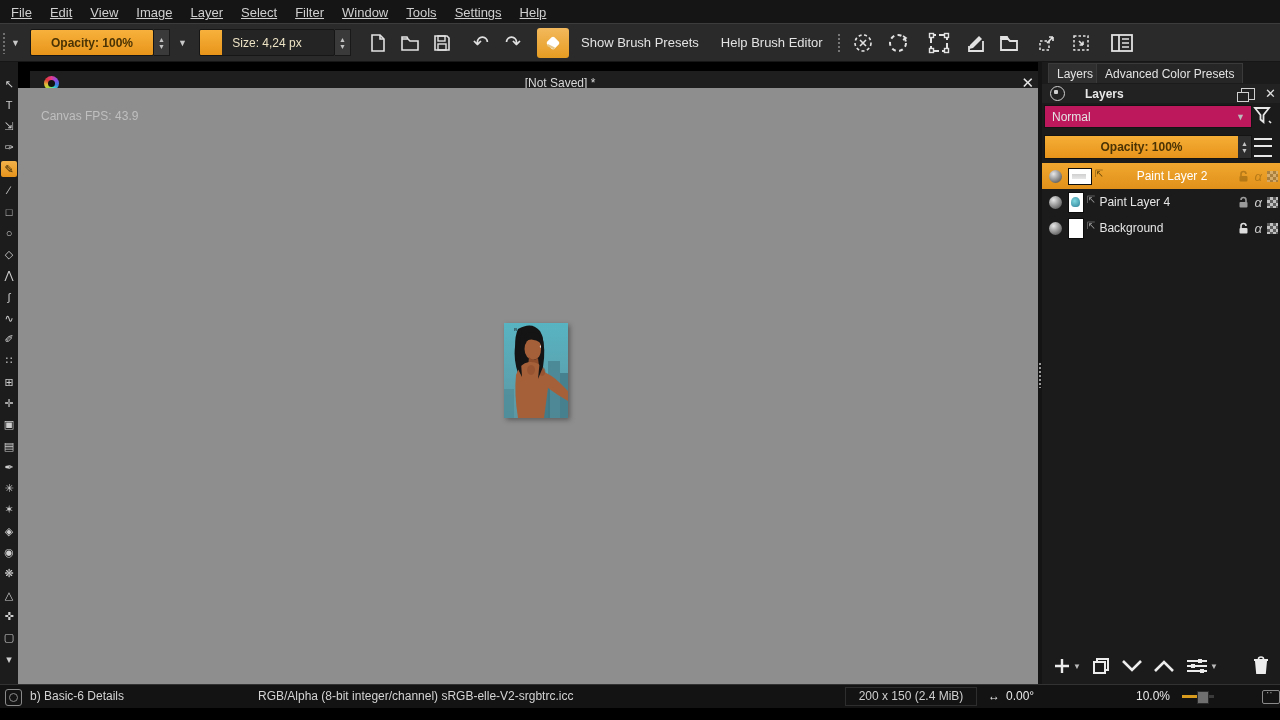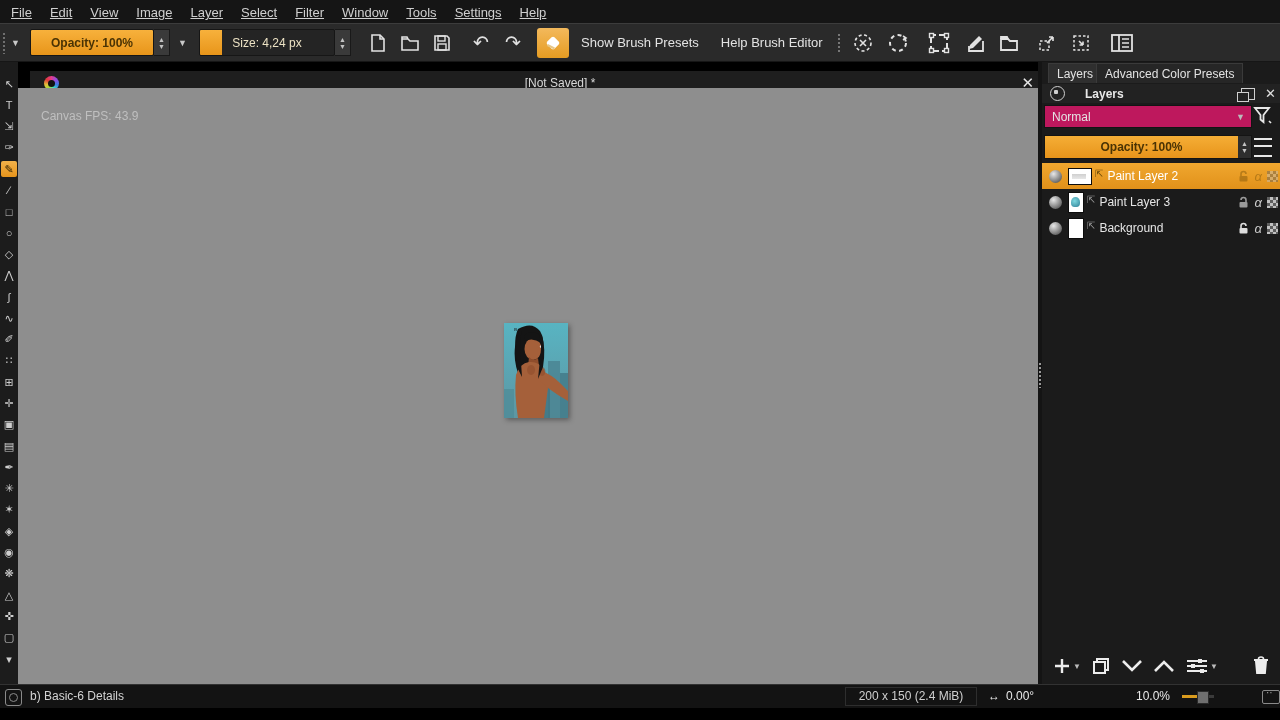--- a/index.html
+++ b/index.html
@@ -81,21 +81,21 @@
   .thumb{background:#fff;border:1px solid #0c0c0c;margin-right:3px;position:relative;}
   .thumb.wide{width:22px;height:15px;}
   .thumb.tall{width:14px;height:19px;}
   .thumb .blob{position:absolute;left:2px;top:4px;width:9px;height:10px;border-radius:50% 50% 40% 40%;
        background:radial-gradient(circle at 40% 40%,#7fd8df,#2d7f96);}
   .thumb .sketch{position:absolute;left:3px;top:5px;width:14px;height:5px;
        background:linear-gradient(#bbb,#ddd);opacity:.7;}
   .deco{color:#9a9a9a;font-size:10px;margin:0 4px 6px 0;}
   .lrow.sel .deco{color:#6b4a08;}
   .lname{flex:1;font-size:12px;color:#e6e6e6;}
-  .lrow.sel .lname{color:#fff;}
+  .lrow.sel .lname{color:#fff;text-align:center;}
   .licons{display:flex;align-items:center;gap:5px;margin-right:2px;}
   .alpha{color:#cfcfcf;font-size:13px;font-style:italic;}
   .checker{width:11px;height:11px;background:conic-gradient(#c0c0c0 0 25%,#5e5e5e 0 50%,#c0c0c0 0 75%,#5e5e5e 0);
            background-size:6px 6px;}
   .faded{opacity:.45;}
   
   .lbtns{position:absolute;left:0;bottom:2px;width:238px;height:32px;display:flex;align-items:center;}
   .lbtn{display:flex;align-items:center;justify-content:center;color:#e8e8e8;margin:0 5px;}
   .tiny-dd{font-size:8px;color:#bbb;margin-left:1px;}
   
@@ -361,21 +361,21 @@
         <span class="checker faded"></span>
       </div>
     </div>
 
     <div class="lrow" style="top:127px;">
       <div class="eye"></div>
       <div class="thumb tall">
           <div class="blob"></div>
         </div>
       <span class="deco">⇱</span>
-      <span class="lname">Paint Layer 3</span>
+      <span class="lname">Paint Layer 4</span>
       <div class="licons">
         <svg class="ico" width="13" height="13" viewBox="0 0 13 13">
             <path d="M9 6 v-2 a2.5 2.5 0 0 0 -5 0" fill="none" stroke="#9a9a9a" stroke-width="1.6"></path>
             <rect x="2.5" y="6" width="8" height="5.5" rx="1" fill="#9a9a9a"></rect>
           </svg>
         <span class="alpha">α</span>
         <span class="checker"></span>
       </div>
     </div>
 
@@ -432,20 +432,21 @@
             <rect x="2" y="3" width="14" height="2" fill="#ececec"></rect>
             <path d="M6.5 3 a2.5 2 0 0 1 5 0" fill="none" stroke="#ececec" stroke-width="1.6"></path>
           </svg>
       </div>
     </div>
   </div>
 
   <div class="statusbar">
     <div class="sb-ico"></div>
     <span class="sb-preset">b) Basic-6 Details</span>
+    <span class="sb-profile">RGB/Alpha (8-bit integer/channel)  sRGB-elle-V2-srgbtrc.icc</span>
     <span class="sb-size">200 x 150 (2.4 MiB)</span>
     <span class="sb-rot">
       <span>↔</span>
       <span>0.00°</span>
     </span>
     <span class="sb-zoom">10.0%</span>
     <div class="sb-slider">
       <div class="fill"></div>
       <div class="hnd"></div>
     </div>

